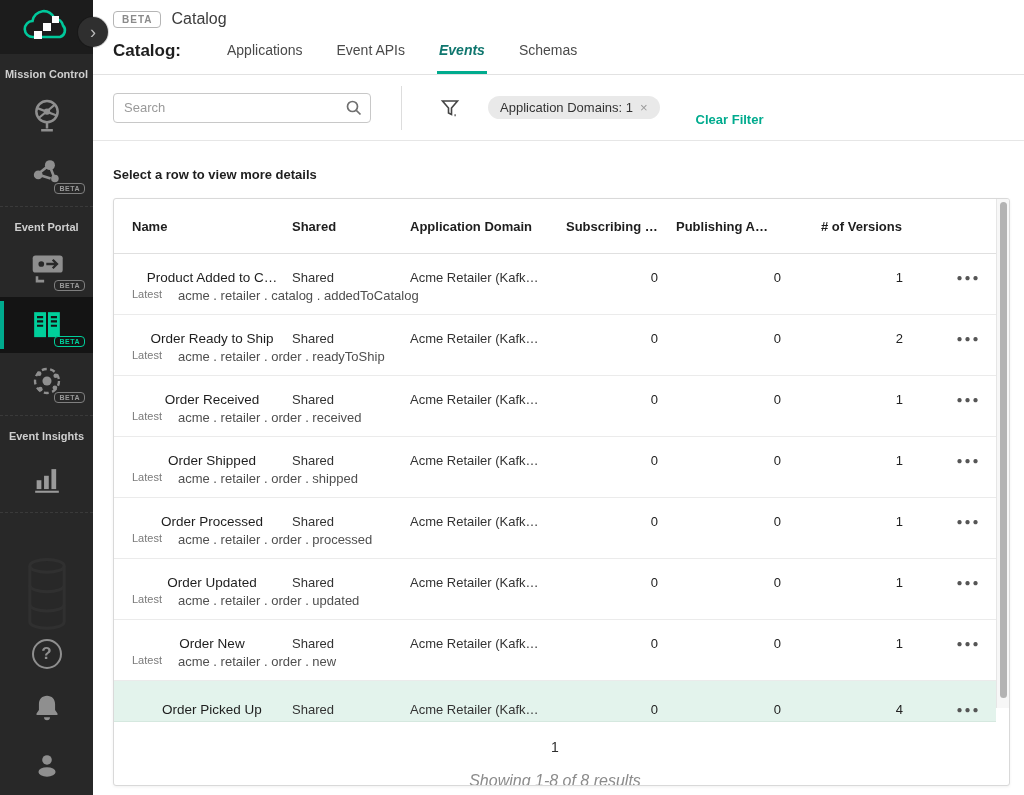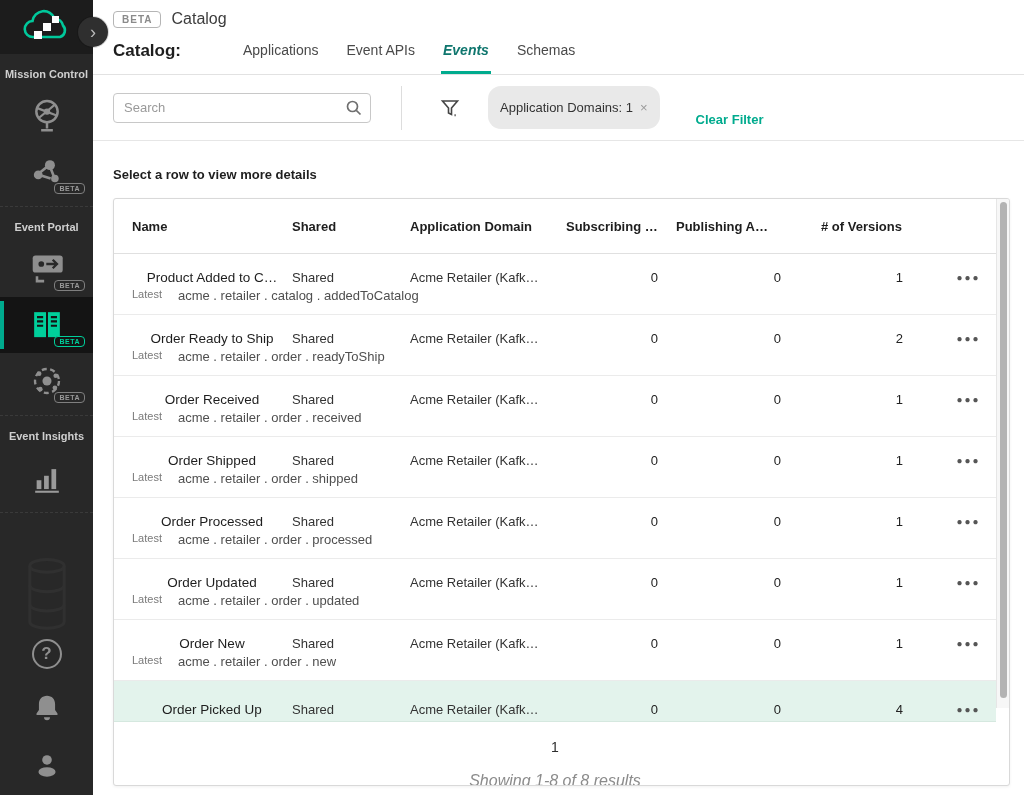--- a/index.html
+++ b/index.html
@@ -32,35 +32,35 @@
   
   .main { flex:1; display:flex; flex-direction:column; background:#fff; }
   .topbar { height:75px; border-bottom:1px solid #e2e2e2; padding-left:20px; position:relative; }
   .crumb-row { height:28px; display:flex; align-items:flex-end; gap:10px; padding-top:12px; }
   .beta-badge { border:1.5px solid #b5b5b5; border-radius:4px; color:#8a8a8a; font-size:10px;
     font-weight:bold; letter-spacing:1px; padding:2px 8px; }
   .crumb { color:#3c3c3c; font-size:16px; }
   .title-row { display:flex; align-items:stretch; }
   .page-title { font-size:17px; font-weight:bold; color:#1e1e1e; display:flex; align-items:center;
     margin-right:44px; height:46px; }
-  .tabs { display:flex; gap:24px;margin-left:16px; }
+  .tabs { display:flex; gap:30px; }
   .tab { font-size:14px; color:#4a4a4a; display:flex; align-items:center; cursor:pointer;
     border-bottom:3px solid transparent; padding:0 2px; height:46px; }
   .tab.active { color:#0f766e; font-weight:bold; border-bottom-color:var(--accent,#00ab8e);font-style:italic; }
 
   .filterbar { height:66px; border-bottom:1px solid #e6e6e6; display:flex; align-items:center;
     padding-left:20px; }
   .search-wrap { position:relative; width:258px; }
   .search-input { width:258px; height:30px; border:1px solid #c8c8c8; border-radius:4px;
     padding:0 32px 0 10px; font-size:13px; color:#333; outline:none; font-family:inherit; }
   .search-input::placeholder { color:#9a9a9a; }
   .search-icon { position:absolute; right:8px; top:6px; }
   .vdivider { width:1px; height:44px; background:#ddd; margin:0 38px 0 30px; }
   .funnel { margin-right:28px; cursor:pointer; display:flex; }
-  .chip { background:#e9e9e9; border-radius:13px; height:43px; display:flex; align-items:center;
+  .chip { background:#e9e9e9; border-radius:13px; height:23px; display:flex; align-items:center;
     padding:0 12px; font-size:13px; color:#333; gap:7px; cursor:pointer; }
   .chip-x { color:#9a9a9a; font-size:13px; cursor:pointer; }
   .clear-filter { color:var(--accent,#00ab8e); font-size:13px; font-weight:bold; margin-left:36px; cursor:pointer;margin-top:24px; }
 
   .content { padding:26px 14px 0 20px; }
   .hint { font-size:13px; font-weight:600; color:#1e1e1e; margin-bottom:16px; }
 
   
   .card { position:relative; border:1px solid #d9d9d9; border-radius:3px; background:#fff;
     box-shadow:0 1px 3px rgba(0,0,0,.06); height:588px; overflow:hidden; }

